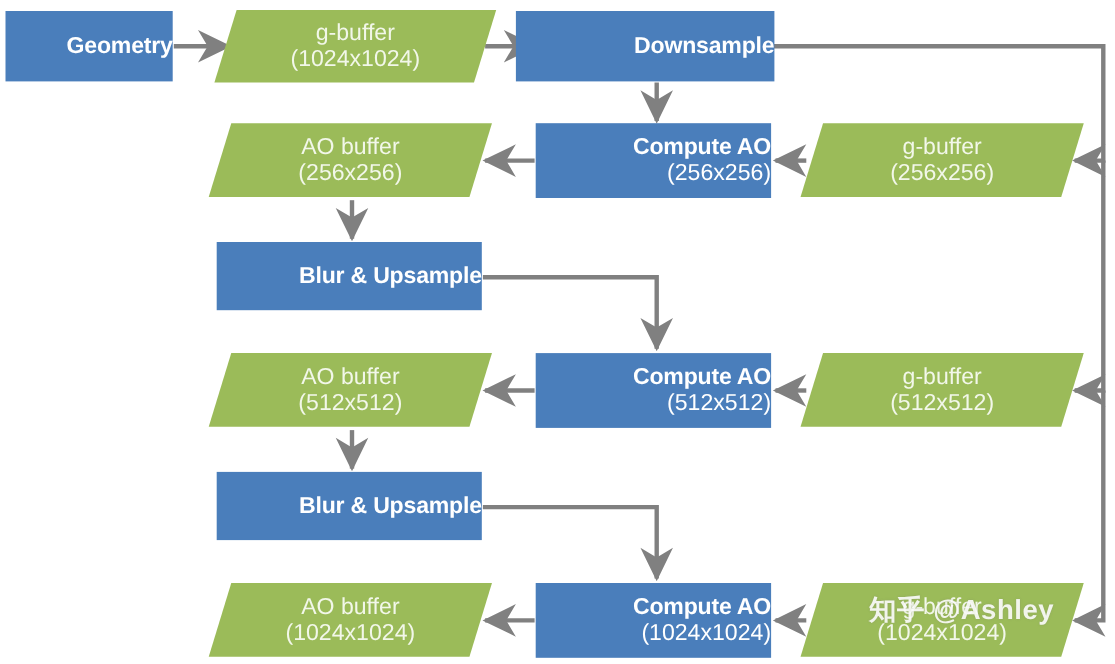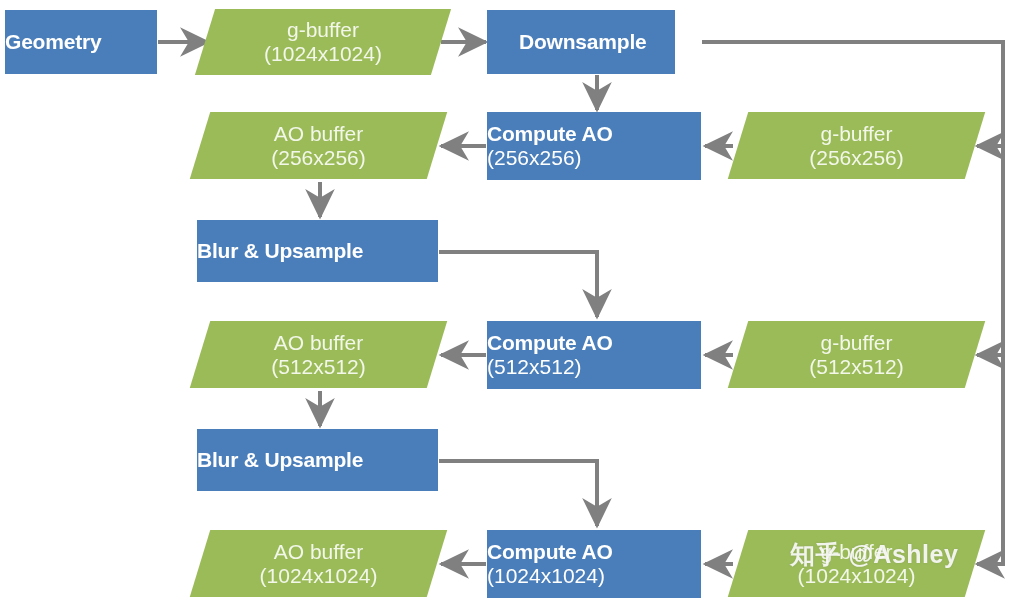--- a/index.html
+++ b/index.html
@@ -22,21 +22,21 @@
     left: 0;
     top: 0;
     width: 1014px;
     height: 604px;
   }
   .node {
     position: absolute;
     box-sizing: border-box;
     display: flex;
     flex-direction: column;
-    align-items: flex-start;
+    align-items: flex-end;
     justify-content: center;
     color: #ffffff;
     text-align: center;
     line-height: 1.12;
     z-index: 3;
   }
   .proc {
     background: #4a7ebb;
   }
   .proc .l1 {
@@ -128,21 +128,21 @@
       <path d="M1003,146 L1003,355 L977,355"></path>
 
       <path d="M1003,355 L1003,564 L977,564"></path>
     </g>
   </svg>
 
   <div class="node proc" style="left:5px; top:10px; width:152px; height:64px;">
     <span class="l1">Geometry</span>
   </div>
 
-  <div class="node proc" style="left:487px; top:10px; width:188px; height:64px;padding-left:32px;">
+  <div class="node proc" style="left:469px; top:10px; width:235px; height:64px;padding-left:32px;">
     <span class="l1">Downsample</span>
   </div>
 
   <div class="node proc" style="left:487px; top:112px; width:214px; height:68px;">
     <span class="l1">Compute AO</span>
     <span class="l2">(256x256)</span>
   </div>
 
   <div class="node proc" style="left:197px; top:220px; width:241px; height:62px;">
     <span class="l1">Blur &amp; Upsample</span>

